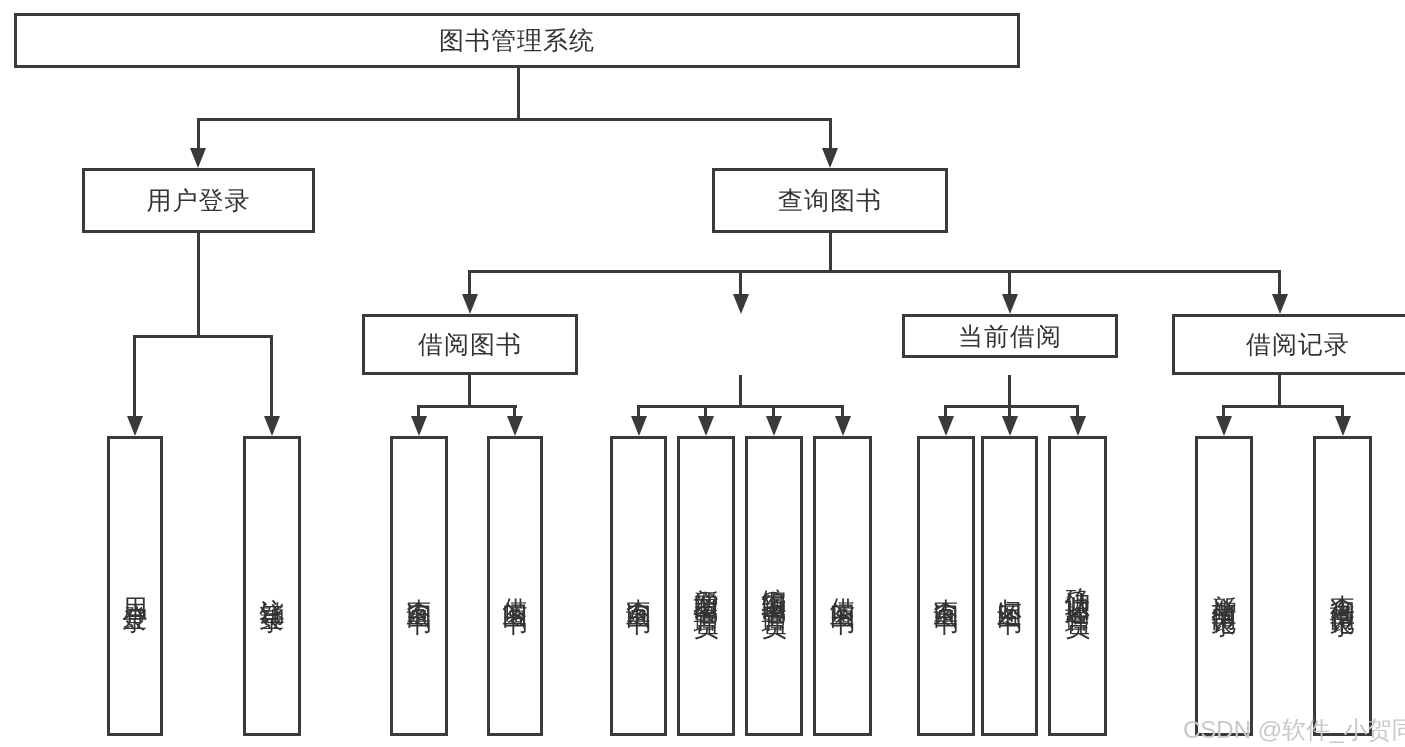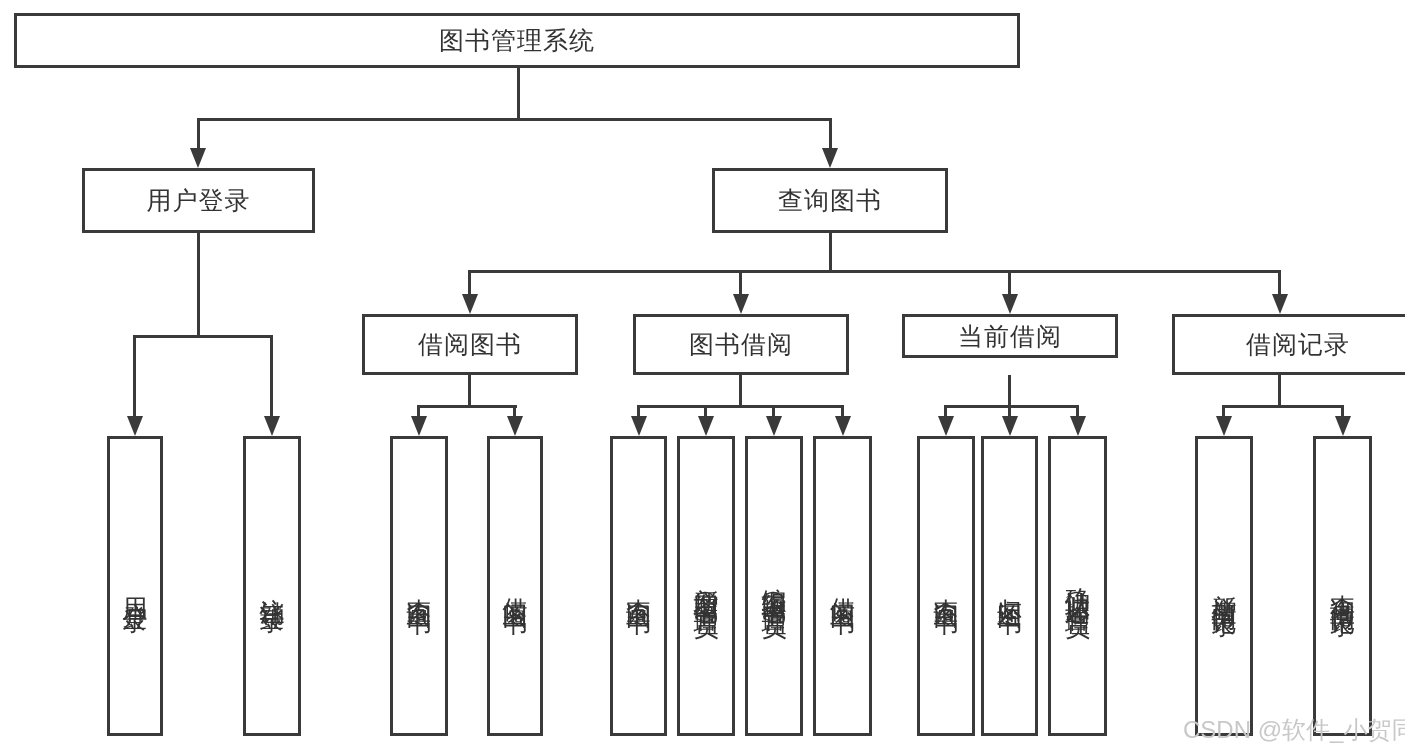--- a/index.html
+++ b/index.html
@@ -78,23 +78,20 @@
 
   <div class="box box-h" style="left:82px;top:168px;width:233px;height:65px">
     <span>用户登录</span>
   </div>
   <div class="box box-h" style="left:712px;top:168px;width:236px;height:65px">
     <span>查询图书</span>
   </div>
 
   <div class="box box-h" style="left:362px;top:314px;width:216px;height:61px">
     <span>借阅图书</span>
-  </div>
-  <div class="box box-h" style="left:633px;top:314px;width:216px;height:61px">
-    <span>图书借阅</span>
   </div>
   <div class="box box-h" style="left:902px;top:314px;width:216px;height:44px">
     <span>当前借阅</span>
   </div>
   <div class="box box-h" style="left:1172px;top:314px;width:252px;height:61px">
     <span>借阅记录</span>
   </div>
 
   <div class="box box-v" style="left:107px;top:436px;width:56px;height:300px">
     <span>用户登录</span>

